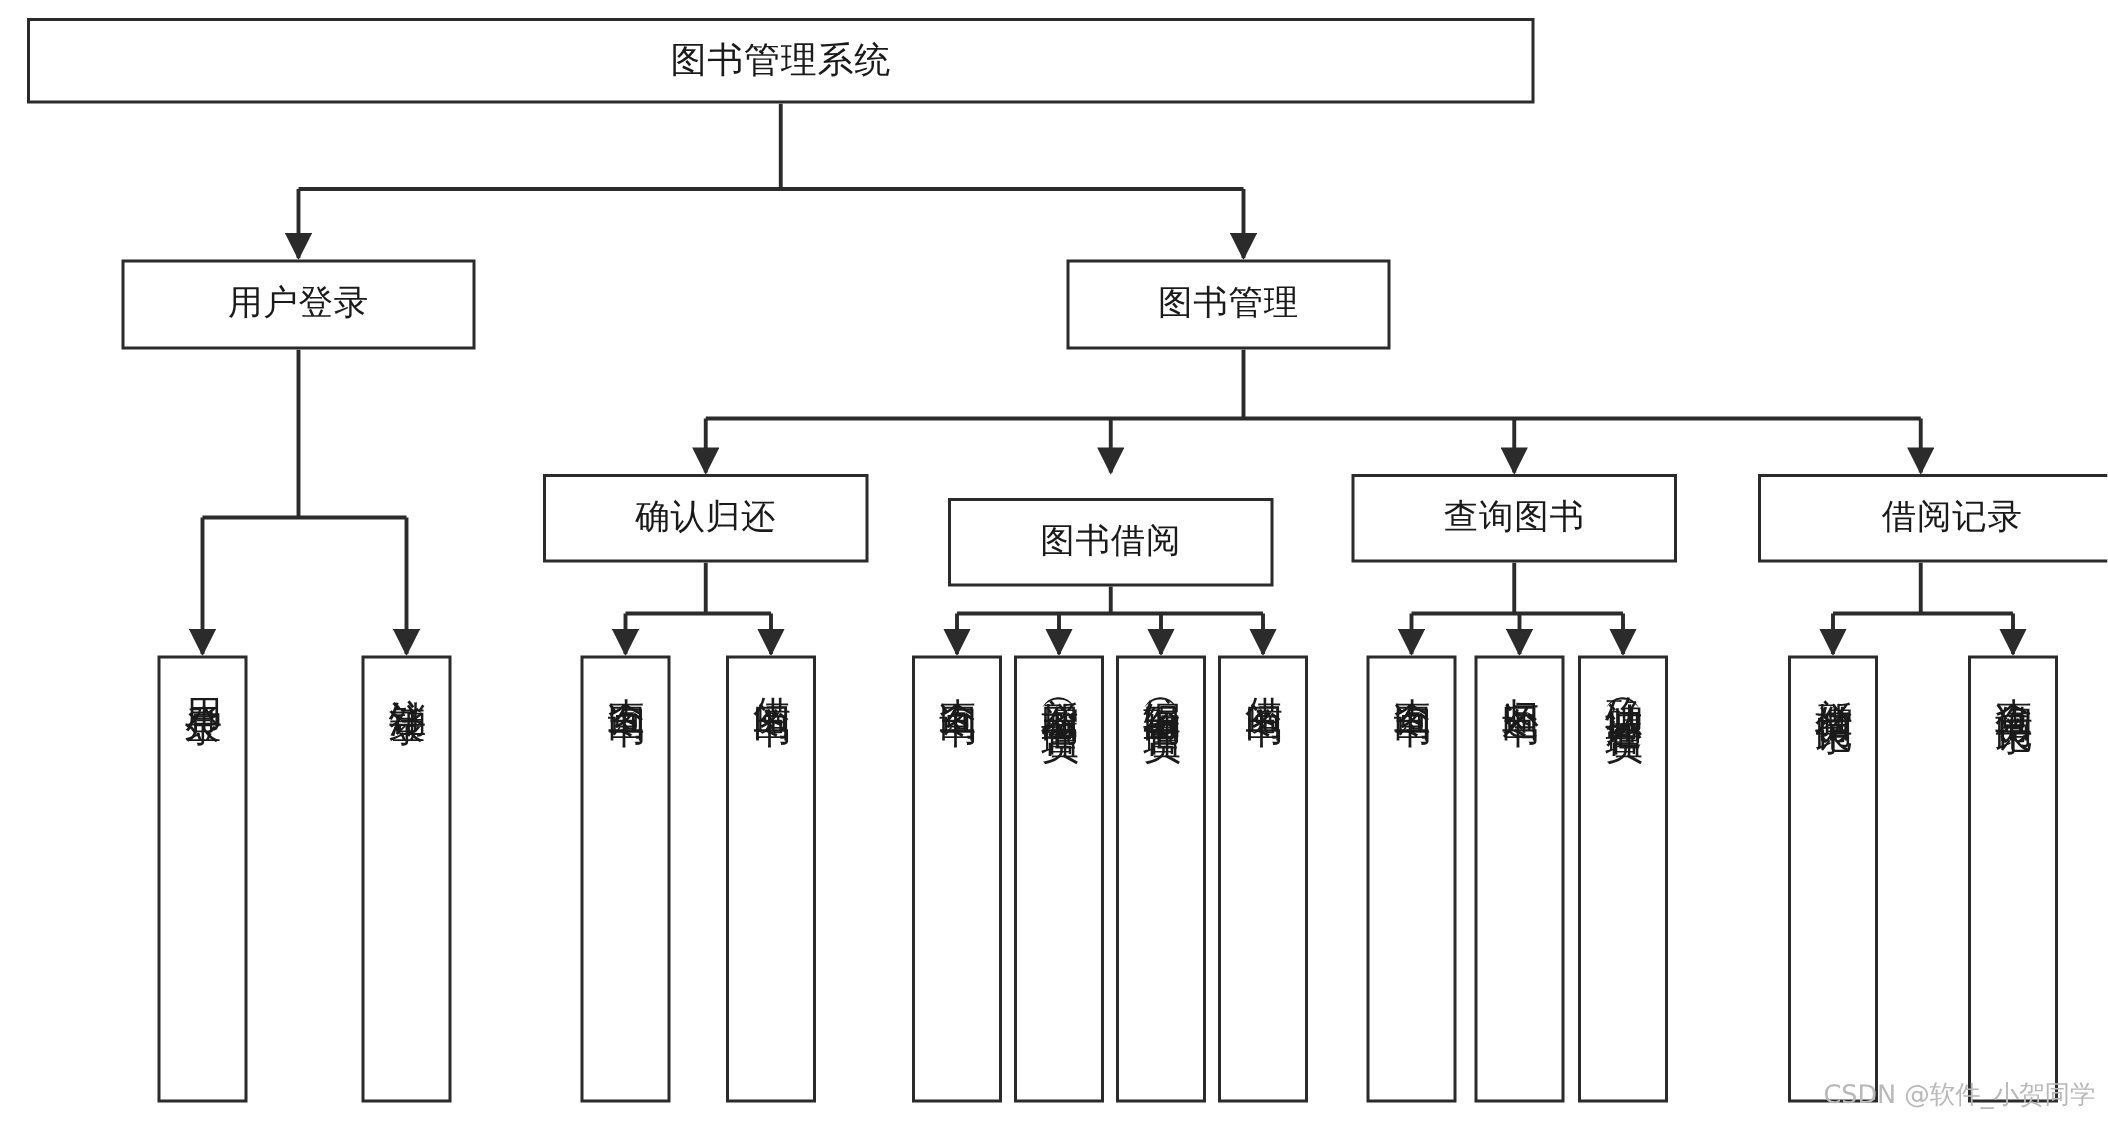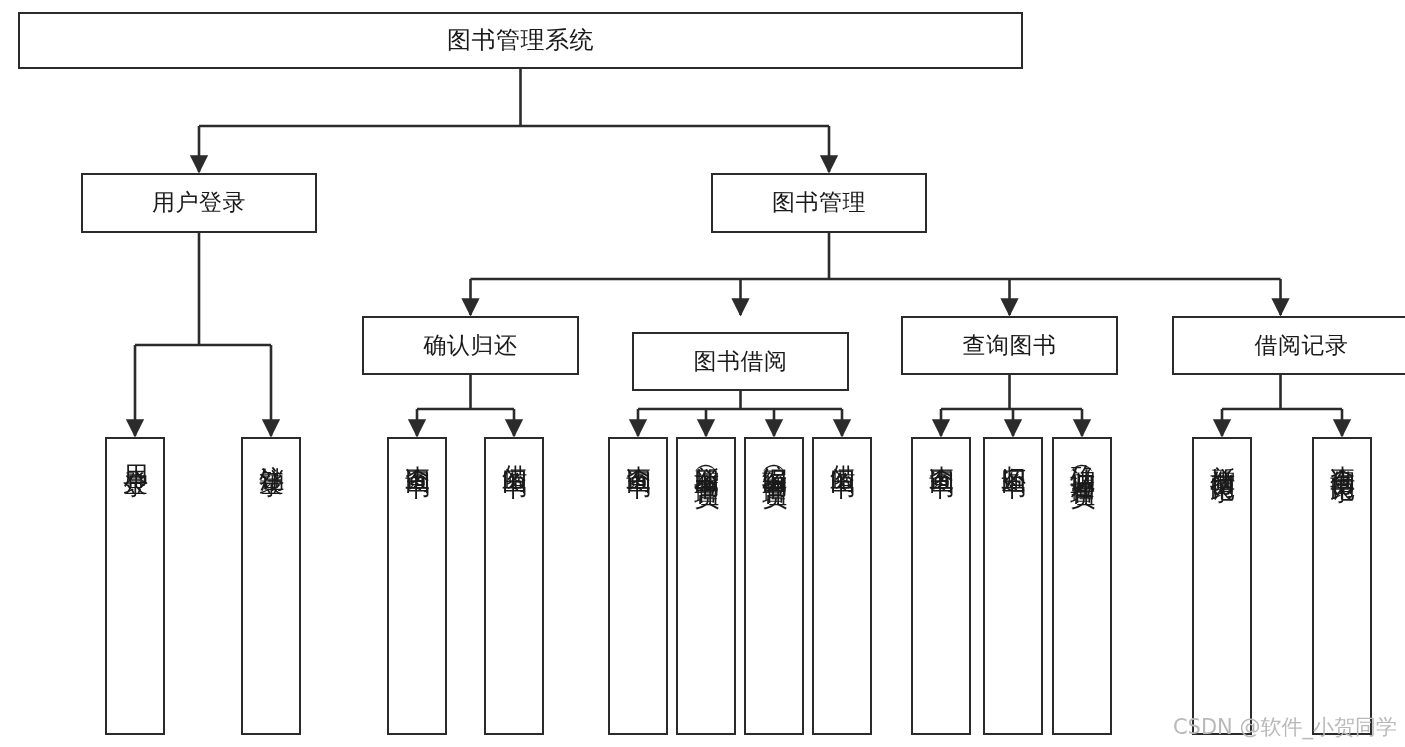--- a/index.html
+++ b/index.html
@@ -60,21 +60,21 @@
     text-orientation: upright;
     font-size: 25px;
     line-height: 1.05;
     letter-spacing: 3px;
     white-space: nowrap;
   }
   #watermark {
     position: absolute;
     right: 8px;
     bottom: 6px;
-    font-size: 21px;
+    font-size: 17px;
     color: #b9b9b9;
     z-index: 5;
     white-space: nowrap;
     font-family: "DejaVu Sans", "Liberation Sans", sans-serif;
   }
 </style>
 </head>
 <body>
 
 <div id="diagram-root">

